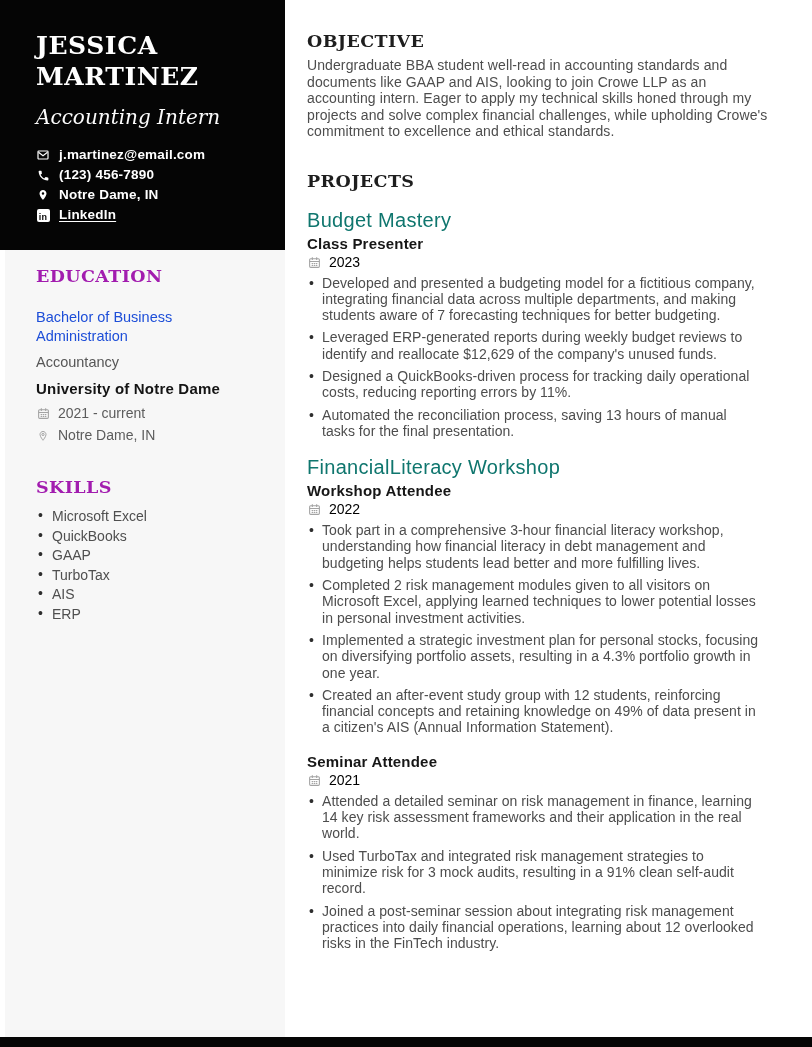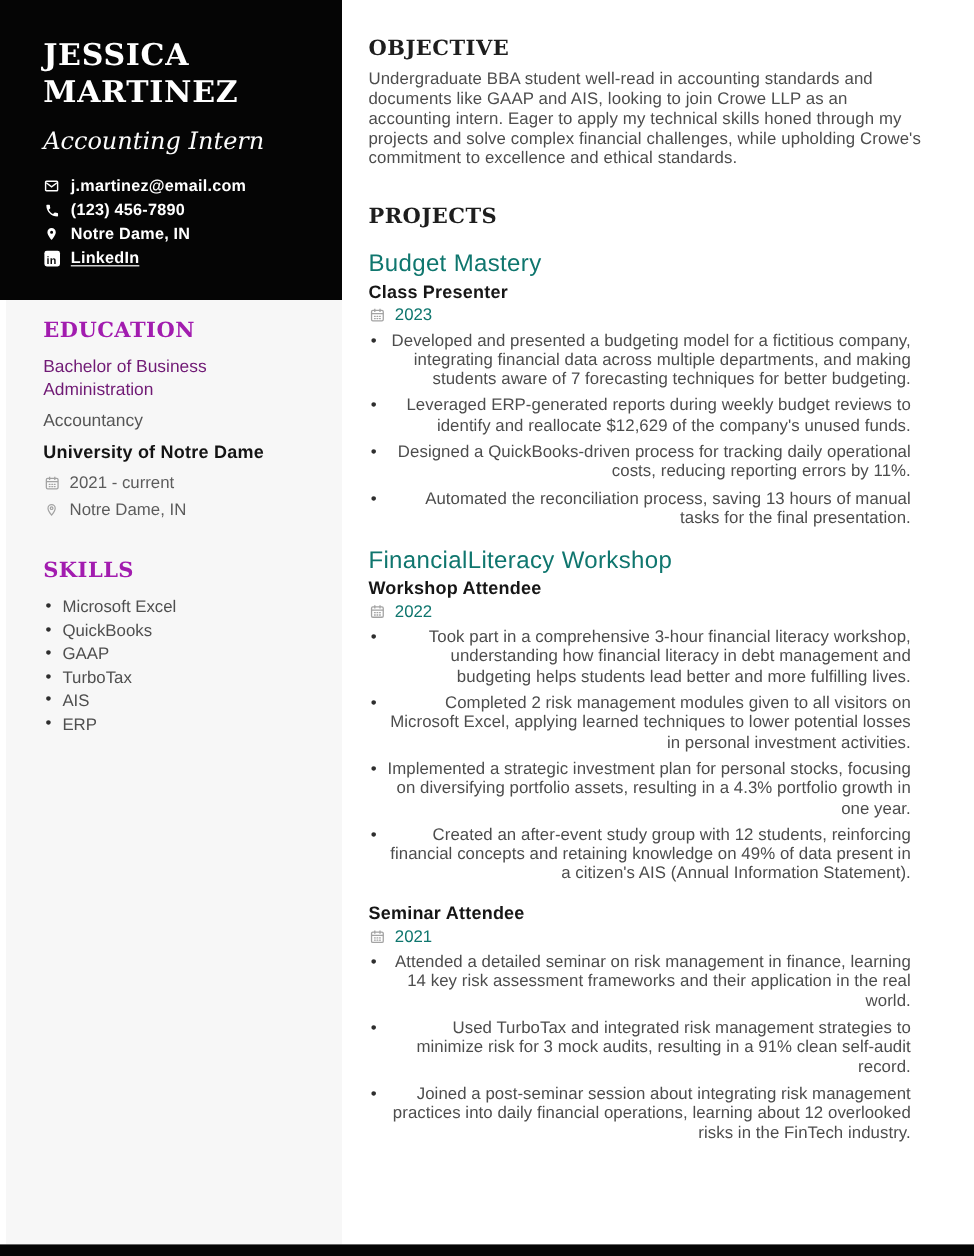--- a/index.html
+++ b/index.html
@@ -15,40 +15,40 @@
   .name span { display:block; }
   .job-title { font-family:"DejaVu Serif","Liberation Serif",serif; font-style:italic; font-size:20px; margin-top:13px; color:#fcfcfc; }
   .contact { list-style:none; margin-top:19px; display:flex; flex-direction:column; gap:6px; }
   .contact-item { display:flex; align-items:center; gap:9px; font-size:13.5px; font-weight:bold; letter-spacing:0.2px; line-height:14px; }
   .cicon { width:14px; height:14px; display:flex; align-items:center; justify-content:center; flex:0 0 14px; }
   .linkedin-badge { width:13px; height:13px; background:#ffffff; border-radius:2px; color:#0a0a0a; font-size:9px; font-weight:bold; display:flex; align-items:flex-end; justify-content:center; padding-bottom:1px; }
   .linkedin-badge::after { content:"in"; line-height:8px; }
   .contact-link { color:#ffffff; text-decoration:underline; text-underline-offset:2px; }
   .sidebar-body { flex:1; margin-left:5px; background:#f7f7f7; padding:16px 18px 0 31px; }
   .side-heading { font-family:"DejaVu Serif","Liberation Serif",serif; font-weight:bold; font-size:17.5px; color:#a21caf; letter-spacing:0.4px; }
-  .edu-degree { margin-top:11px; color:#701a75; font-size:14.5px; line-height:19px; }
+  .edu-degree { margin-top:22px; color:#1d4ed8; font-size:14.5px; line-height:19px; }
   .edu-major  { margin-top:7px;  color:#565656; font-size:14.5px; line-height:19px; }
   .edu-school { margin-top:7px;  color:#141414; font-weight:bold; font-size:15px; line-height:20px; letter-spacing:0.2px; }
   .meta-row { display:flex; align-items:center; gap:8px; margin-top:7px; color:#5c5c5c; font-size:14px; line-height:15px; }
   .meta-row .micon { width:14px; height:14px; display:flex; align-items:center; justify-content:center; flex:0 0 14px; }
   .skills-block { margin-top:34px; }
   .skill-list { list-style:none; margin-top:12px; }
   .skill-list li { position:relative; padding-left:16px; color:#4f4f4f; font-size:14px; line-height:14px; margin-bottom:5.5px; }
   .skill-list li::before { content:"•"; position:absolute; left:2px; top:-1px; color:#2e2e2e; }
   
   .main { position:absolute; left:285px; top:0; width:527px; height:1037px; background:#ffffff; padding:30px 43px 0 22px; }
   .main-heading { font-family:"DejaVu Serif","Liberation Serif",serif; font-weight:bold; font-size:17.5px; color:#1e1e1e; letter-spacing:0.4px; line-height:22px; }
   .objective-text { margin-top:5px; color:#4d4d4d; font-size:14px; line-height:16.5px; letter-spacing:0.1px; }
   .projects-heading { margin-top:30px; }
   .project { margin-top:16px; }
   .project:first-of-type { margin-top:4px; }
   .project-title { font-size:20px; line-height:24px; font-weight:normal; color:#0f766e; letter-spacing:0.3px; }
   .project-role { margin-top:2px; font-size:15px; line-height:19px; font-weight:bold; color:#161616; letter-spacing:0.2px; }
-  .date-row { margin-top:2px; color:#0f766e; }
-  .bullets { list-style:none; margin-top:5px; padding-right:10px;text-align:right; }
+  .date-row { margin-top:2px; color:#000000; }
+  .bullets { list-style:none; margin-top:5px; padding-right:10px; }
   .bullets li { position:relative; padding-left:15px; color:#4d4d4d; font-size:14px; line-height:16.3px; margin-bottom:6px; letter-spacing:0.05px; }
   .bullets li::before { content:"•"; position:absolute; left:2px; top:0; color:#2e2e2e; }
   
   .bottom-bar { position:absolute; left:0; bottom:0; width:812px; height:10px; background:#050505; z-index:5; }
 </style>
 </head>
 <body>
 
 <div class="page">
 

